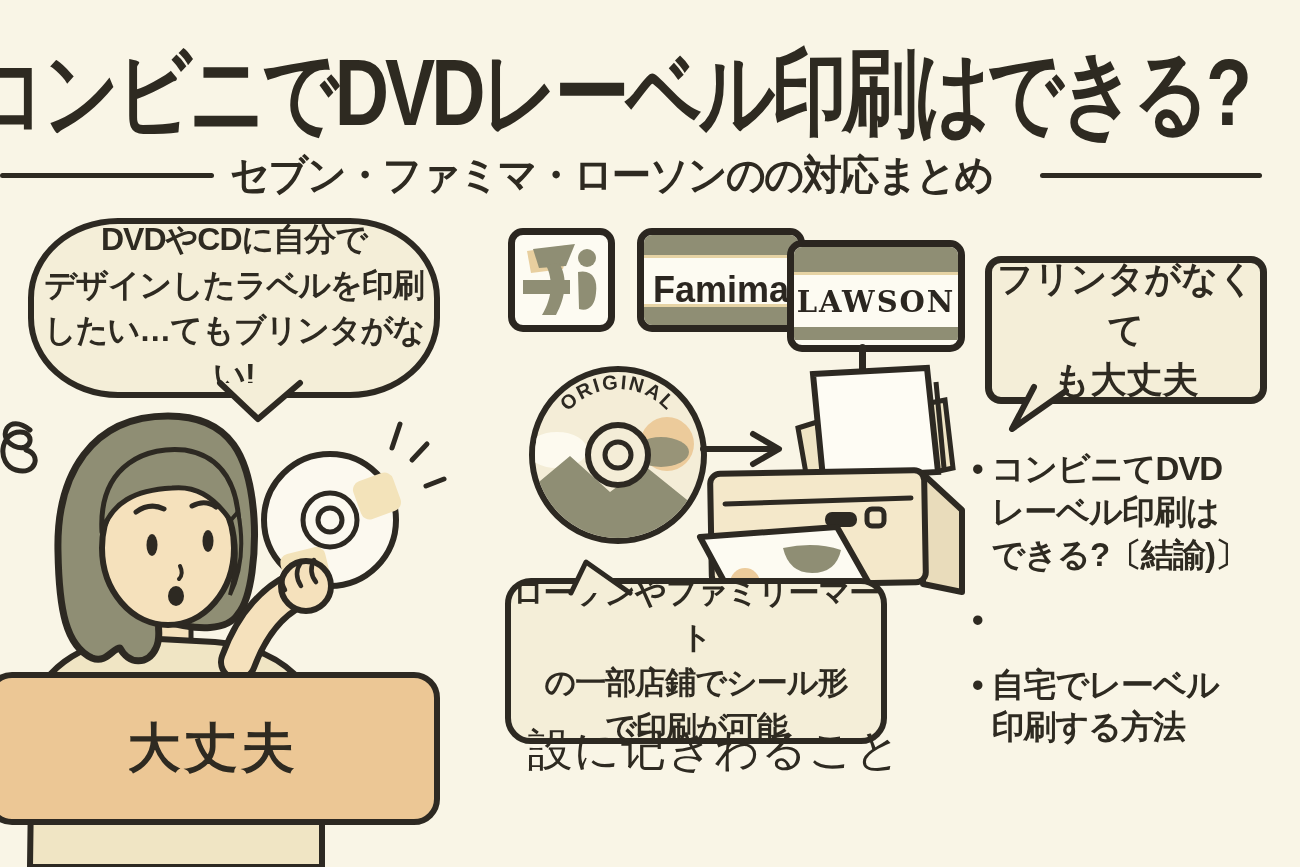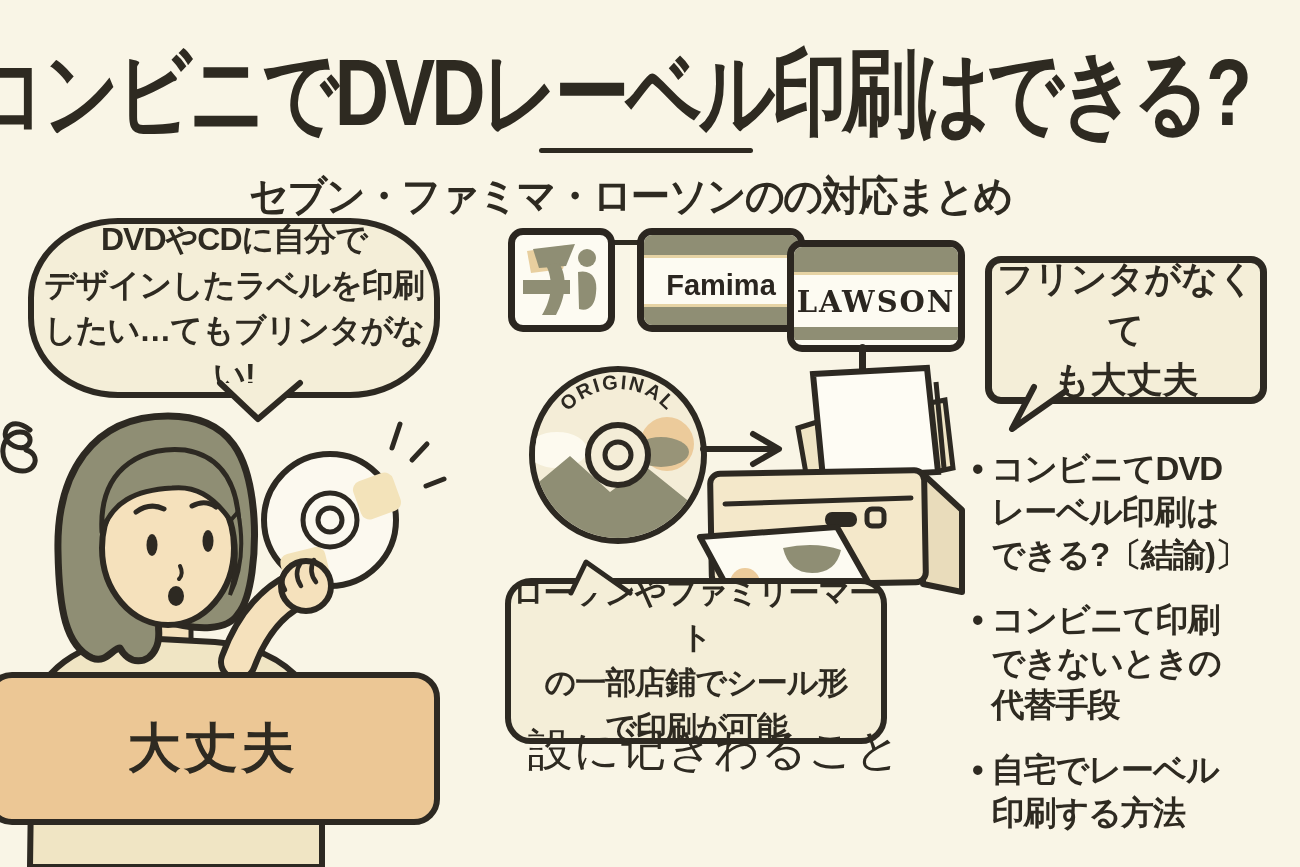--- a/index.html
+++ b/index.html
@@ -12,21 +12,21 @@
   .abs{position:absolute;}
   .pre{white-space:pre-line;}
 
   
   .title{
     left:-30px;top:30px;width:1360px;
     font-size:94px;font-weight:900;letter-spacing:-5px;
     white-space:nowrap;transform:scaleX(.80);transform-origin:left center;
     color:#2e2a21;
   }
-  .subtitle-row{left:0;top:148px;width:1292px;display:flex;align-items:center;gap:16px;flex-direction:column;}
+  .subtitle-row{left:0;top:148px;width:1292px;display:flex;align-items:center;gap:16px;}
   .sub-line{height:5px;background:#2e2a21;border-radius:3px;}
   .sub-line.l{width:214px;}
   .sub-line.r{width:222px;}
   .subtitle{font-size:41px;font-weight:900;letter-spacing:-2px;white-space:nowrap;transform:scaleX(.96);transform-origin:left center;}
 
   
   .bubble{
     background:#f4eed8;border:6px solid #2d2922;box-sizing:border-box;
     display:flex;align-items:center;justify-content:center;text-align:center;
     font-weight:900;
@@ -53,21 +53,21 @@
   .logo{box-sizing:border-box;border:7px solid #2b2620;border-radius:15px;background:#fdfbf2;overflow:hidden;}
   .logo-seven{left:508px;top:228px;width:107px;height:104px;}
   .logo-famima{left:637px;top:228px;width:168px;height:104px;}
   .logo-lawson{left:787px;top:228px;width:178px;height:112px;margin-top:12px;}
   .band{position:absolute;left:0;right:0;background:#8f8e74;}
   .logo-famima .band.t{top:0;height:20px;border-bottom:3px solid #e6d3a4;}
   .logo-famima .band.b{bottom:0;height:18px;border-top:3px solid #e6d3a4;}
   .logo-lawson .band.t{top:0;height:25px;border-bottom:3px solid #e6d3a4;}
   .logo-lawson .band.b{bottom:5px;height:13px;}
   .logo-text{position:absolute;left:0;right:0;text-align:center;font-weight:900;color:#2b2620;}
-  .logo-famima .logo-text{top:34px;font-size:29px;letter-spacing:0px;}
+  .logo-famima .logo-text{top:34px;font-size:36px;letter-spacing:0px;}
   .logo-lawson .logo-text{top:38px;font-size:29px;letter-spacing:2px;font-family:"DejaVu Serif","Liberation Serif",serif;}
   .tick{left:859px;top:344px;width:7px;height:30px;background:#2d2922;border-radius:4px;}
 
   
   .caption{left:500px;top:720px;width:430px;text-align:center;
     font-size:45px;font-weight:400;letter-spacing:1px;}
   .bullets{left:972px;top:448px;width:324px;display:flex;flex-direction:column;gap:22px;}
   .bullet-item{display:flex;font-size:33px;font-weight:900;line-height:1.3;letter-spacing:-1px;}
   .bullet-dot{margin-right:9px;}
 </style>
@@ -229,22 +229,19 @@
 
 <div class="abs bullets">
   <div class="bullet-item">
     <span class="bullet-dot">•</span>
     <span class="pre">コンビニてDVD
 レーベル印刷は
 できる?〔結諭)〕</span>
   </div>
   <div class="bullet-item">
     <span class="bullet-dot">•</span>
-    <span class="pre">コンビニて印刷
-できないときの
-代替手段</span>
   </div>
   <div class="bullet-item">
     <span class="bullet-dot">•</span>
     <span class="pre">自宅でレーベル
 印刷する方法</span>
   </div>
 </div>
 
 </body></html>

